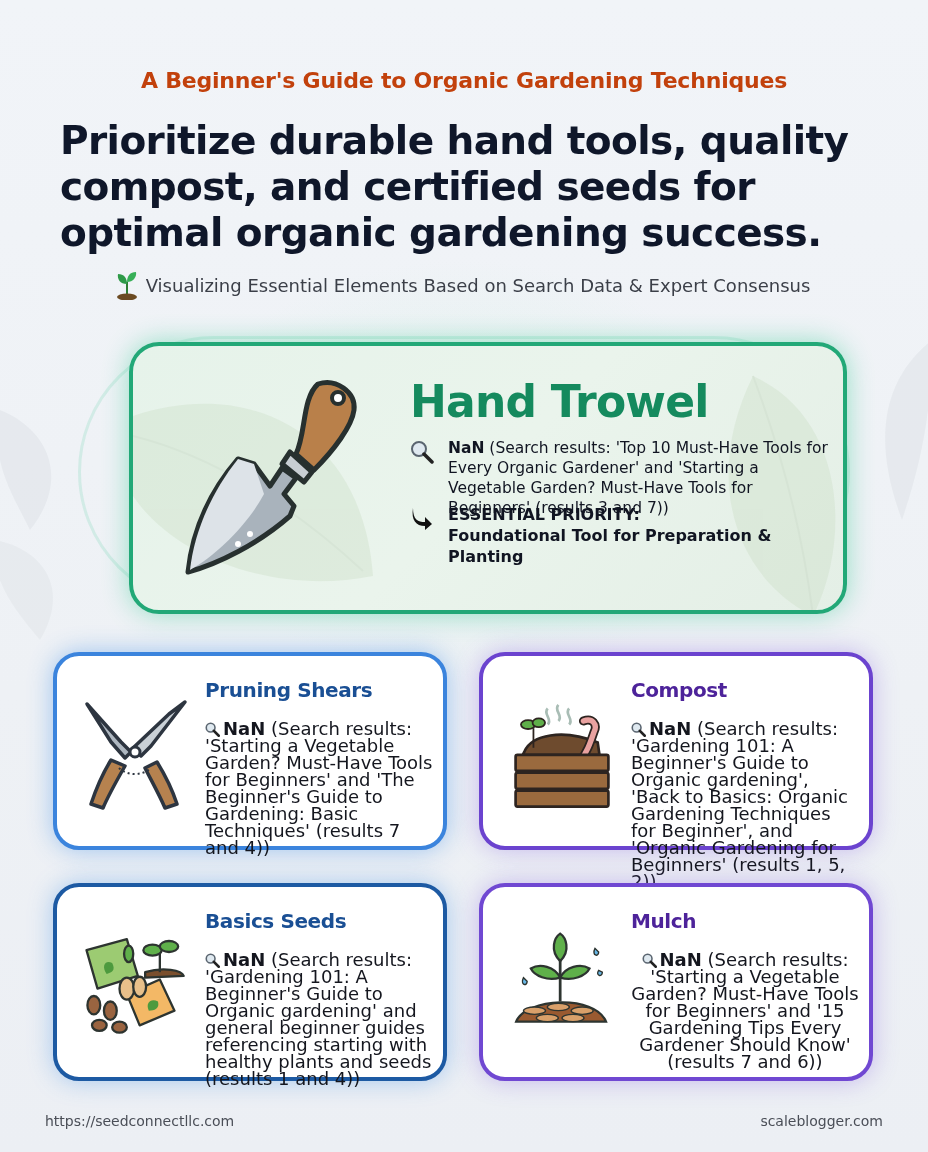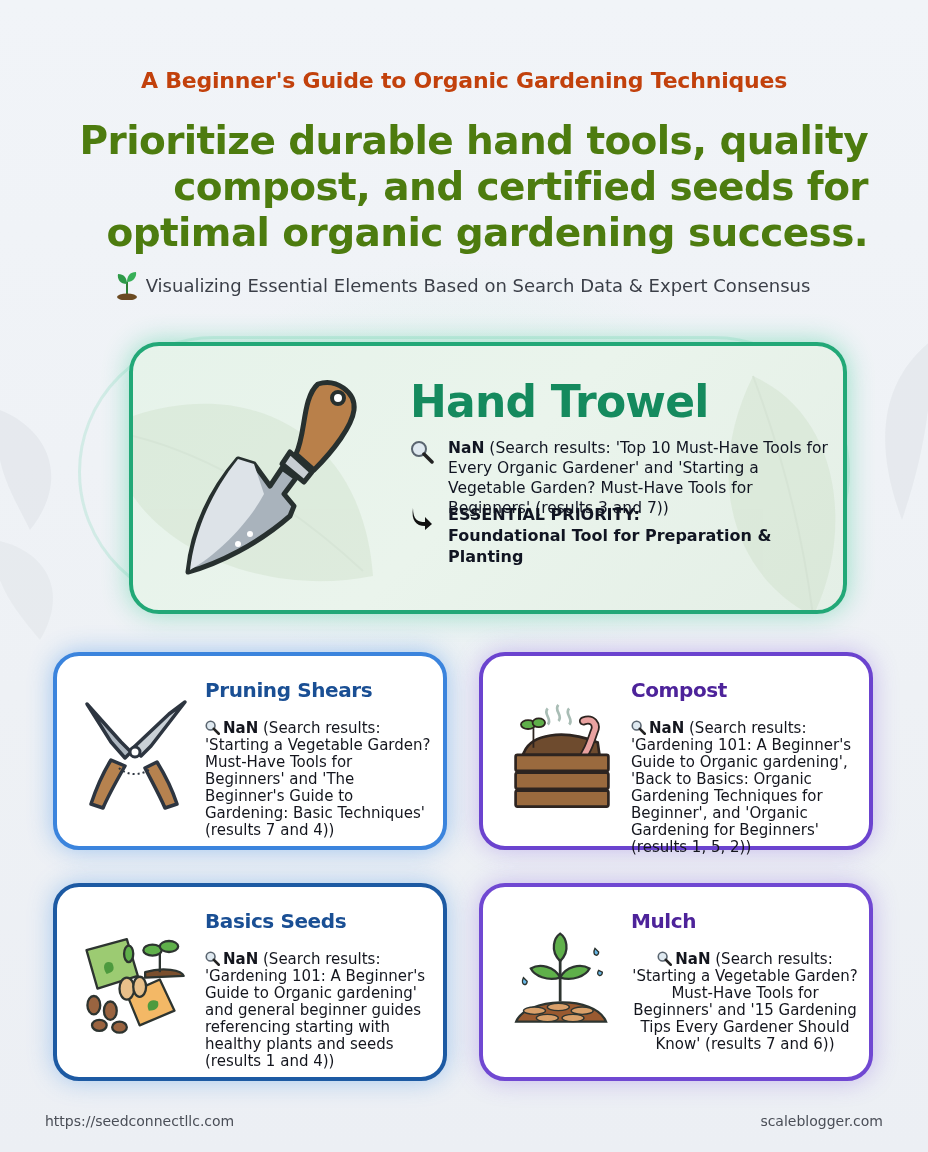--- a/index.html
+++ b/index.html
@@ -20,22 +20,22 @@
     .bg-leaf { position: absolute; z-index: 0; opacity: 0.55; }
     .page { position: relative; z-index: 1; width: 928px; height: 1152px; }
 
     .eyebrow {
       position: absolute; top: 68px; left: 0; width: 928px;
       text-align: center; font-weight: 700; font-size: 22px;
       color: #c2410c; letter-spacing: -0.2px;
     }
     .headline {
       position: absolute; top: 118px; left: 60px; width: 808px;
-      text-align: right; font-weight: 700; font-size: 39px; line-height: 46px;
-      color: #4d7c0f; letter-spacing: -0.6px;
+      text-align: left; font-weight: 700; font-size: 39px; line-height: 46px;
+      color: #0f172a; letter-spacing: -0.6px;
     }
     .subtitle {
       position: absolute; top: 270px; left: 0; width: 924px;
       display: flex; justify-content: center; align-items: center; gap: 6px;
       font-size: 18px; color: #3b3f48;
     }
     .subtitle svg { width: 26px; height: 30px; }
 
     
     .halo {
@@ -69,21 +69,21 @@
       position: absolute; width: 394px; height: 198px;
       border-radius: 26px; background: #ffffff; border: 4px solid;
     }
     .card .icon-wrap { position: absolute; left: 24px; top: 40px; width: 110px; height: 116px; }
     .card h3 {
       position: absolute; left: 148px; top: 22px;
       font-weight: 700; font-size: 20px; letter-spacing: -0.4px;
     }
     .card .desc {
       position: absolute; left: 148px; top: 64px; width: 228px;
-      font-size: 15px; line-height: 17px; color: #14161e;
+      font-size: 18px; line-height: 17px; color: #14161e;
     }
     .card .desc b { font-weight: 700; }
     .card .desc .mag { display: inline-block; width: 15px; height: 15px; vertical-align: -2px; margin-right: 3px; }
 
     .card.c1 { left: 53px; top: 652px; border-color: #3b84dd; box-shadow: 0 0 24px rgba(60,140,230,0.45); }
     .card.c1 h3 { color: #1a4f94; }
     .card.c2 { left: 479px; top: 652px; border-color: #6b43cf; box-shadow: 0 0 24px rgba(120,80,220,0.35); }
     .card.c2 h3 { color: #4d239a; text-align: center; }
     .card.c3 { left: 53px; top: 883px; border-color: #1d5aa3; box-shadow: 0 0 24px rgba(60,140,230,0.4); }
     .card.c3 h3 { color: #1a4f94; }

